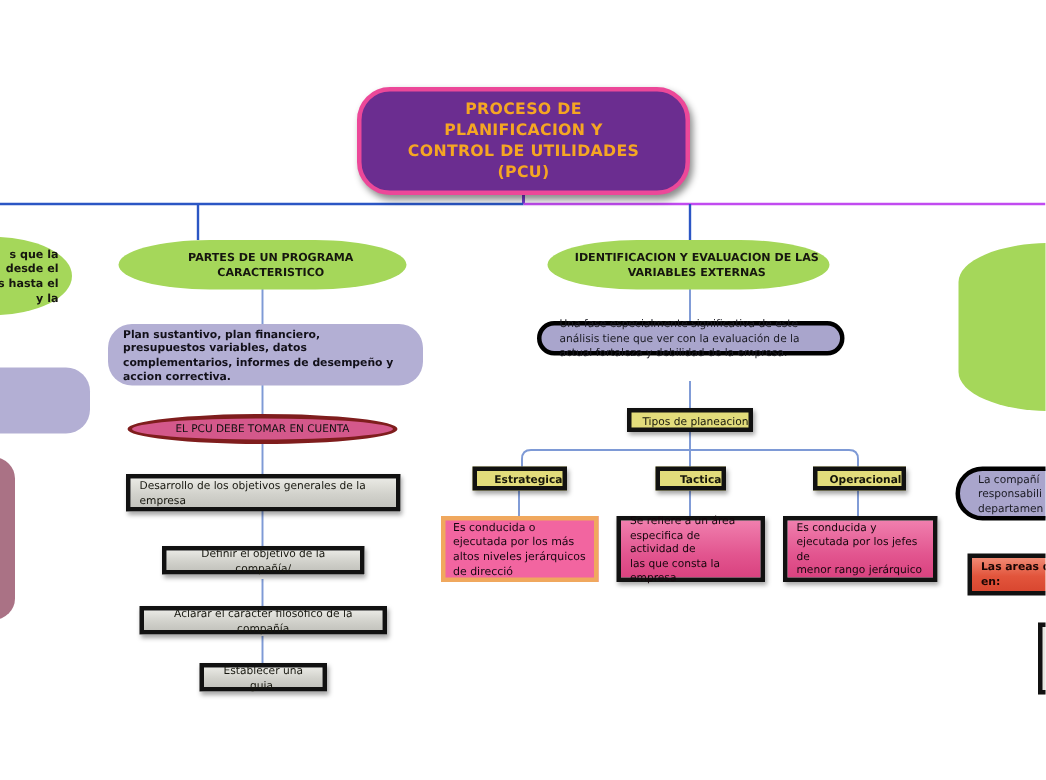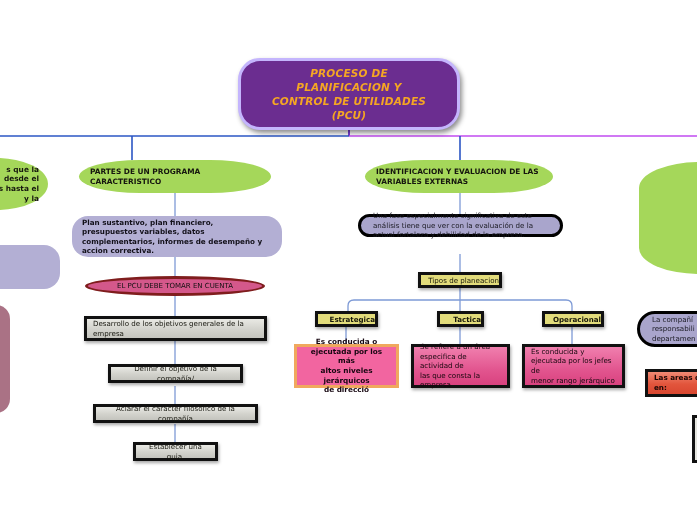--- a/index.html
+++ b/index.html
@@ -35,24 +35,23 @@
     z-index: 5;
   }
   .node .txt {
     width: 100%;
     white-space: pre-line;
   }
 
   
   .root {
     background: #6B2D90;
-    border: 3px solid #c4b5fd;
+    border: 3px solid #ec4899;
     border-radius: 22px;
     box-shadow: 2px 3px 5px rgba(0,0,0,0.45);
-    font-style: italic;
   }
   .root .txt {
     color: #F5A623;
     font-weight: bold;
     font-size: 10.5px;
     line-height: 14px;
     text-align: center;
     letter-spacing: .2px;
   }
 
@@ -60,21 +59,21 @@
   .green {
     background: #A5D75A;
     border-radius: 50% / 26px;
   }
   .green .txt {
     color: #16160f;
     font-weight: bold;
     font-size: 7.4px;
     line-height: 9.6px;
   }
-  .green.left-pad .txt { padding-left: 11px; }
+  .green.left-pad .txt { padding-left: 11px; text-align: center; }
   .green.right-pad .txt { text-align: right; padding-right: 9px; }
 
   
   .lav {
     background: #B3AFD4;
     border-radius: 16px;
   }
   .lav .txt {
     color: #121019;
     font-weight: bold;
@@ -148,24 +147,24 @@
     font-size: 7.1px;
     line-height: 9.6px;
     padding: 0 6px;
   }
   .pinkflat {
     background: #F265A0;
     border: 3px solid #F0A85E;
   }
   .pinkflat .txt {
     color: #160610;
-    font-weight: bold;
+    font-weight: normal;
     font-size: 7.3px;
     line-height: 9.6px;
-    text-align: center;
+    text-align: left;
     padding: 0 5px;
   }
 
   
   .redbox {
     background: linear-gradient(180deg,#F08A74 0%,#E2553C 55%,#D94730 100%);
     border: 3px solid #111111;
   }
   .redbox .txt {
     color: #1a0604;
@@ -311,21 +310,21 @@
   <div class="node pinkbox" style="left:411px; top:344px; width:99px; height:44px;">
     <span class="txt">Se refiere a un área
 especifica de actividad de
 las que consta la
 empresa</span>
   </div>
 
   <div class="node yellow bold" style="left:542px; top:311px; width:62px; height:16px;">
     <span class="txt">Operacional</span>
   </div>
-  <div class="node pinkbox" style="left:522px; top:344px; width:103px; height:44px;">
+  <div class="node pinkbox" style="left:522px; top:344px; width:103px; height:44px;align-items:flex-end;">
     <span class="txt">Es conducida y
 ejecutada por los jefes de
 menor rango jerárquico</span>
   </div>
 
   <div class="node green right-pad" style="left:639px; top:162px; width:122px; height:112px;">
     <span class="txt">La p
 r
 objetivo
 estado

